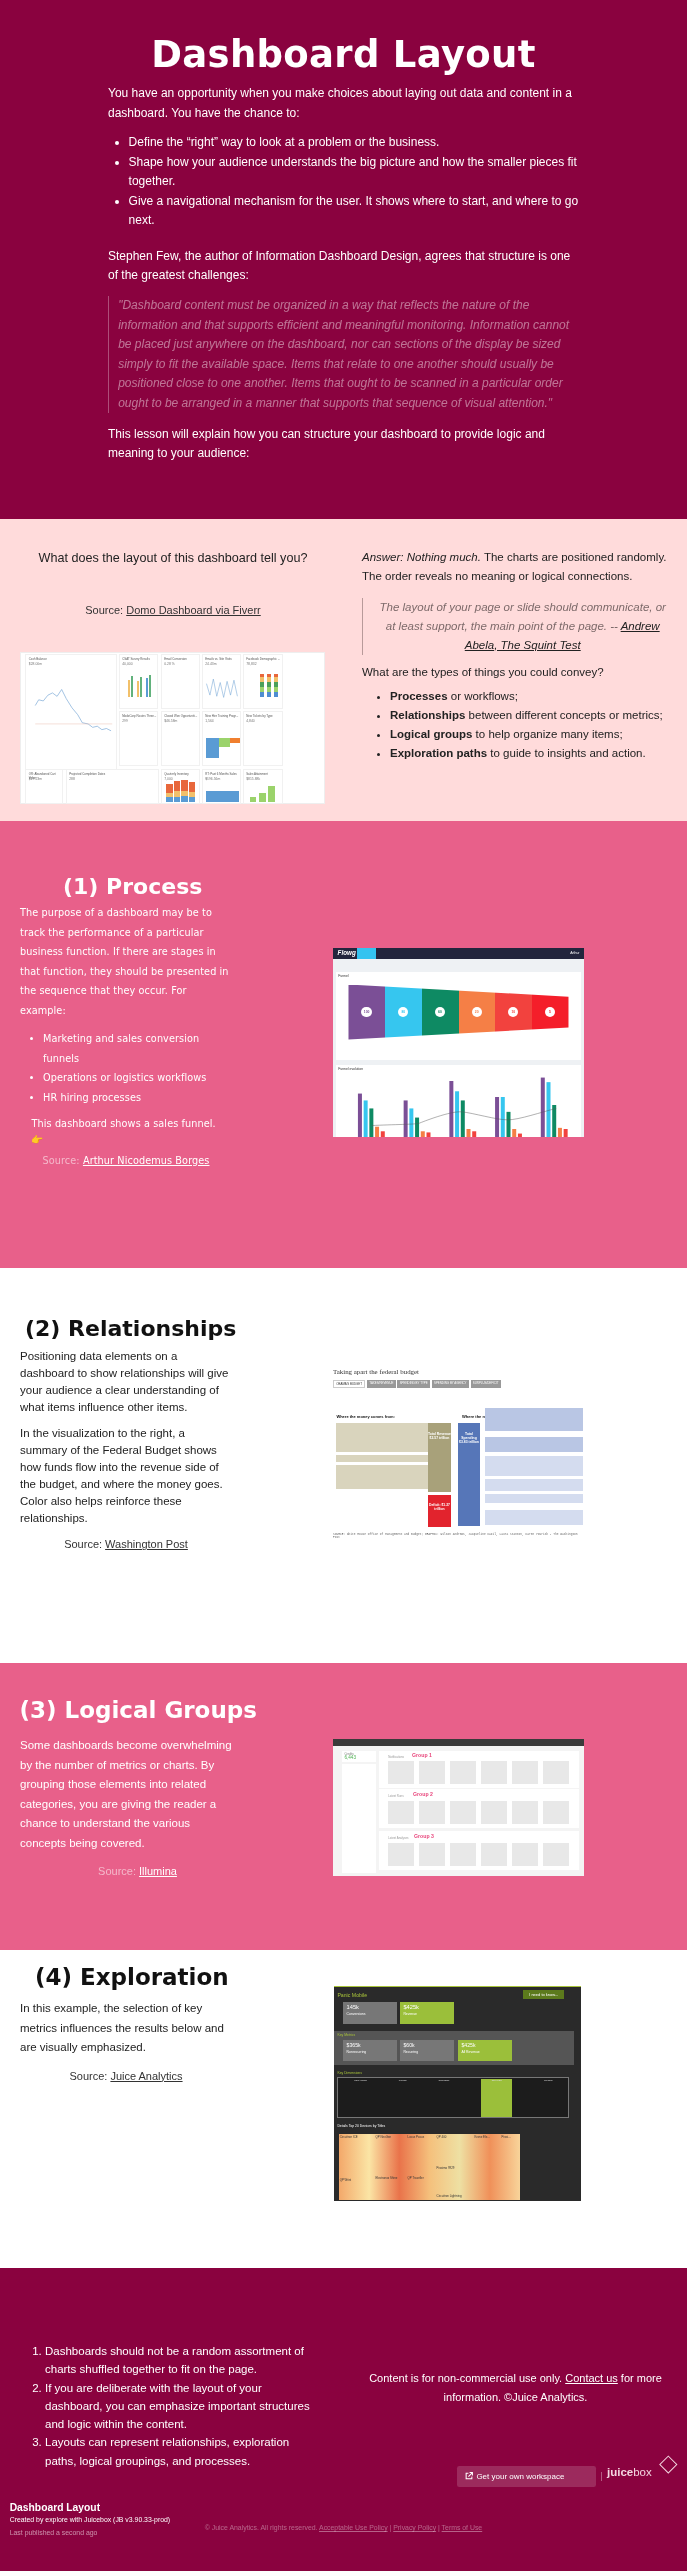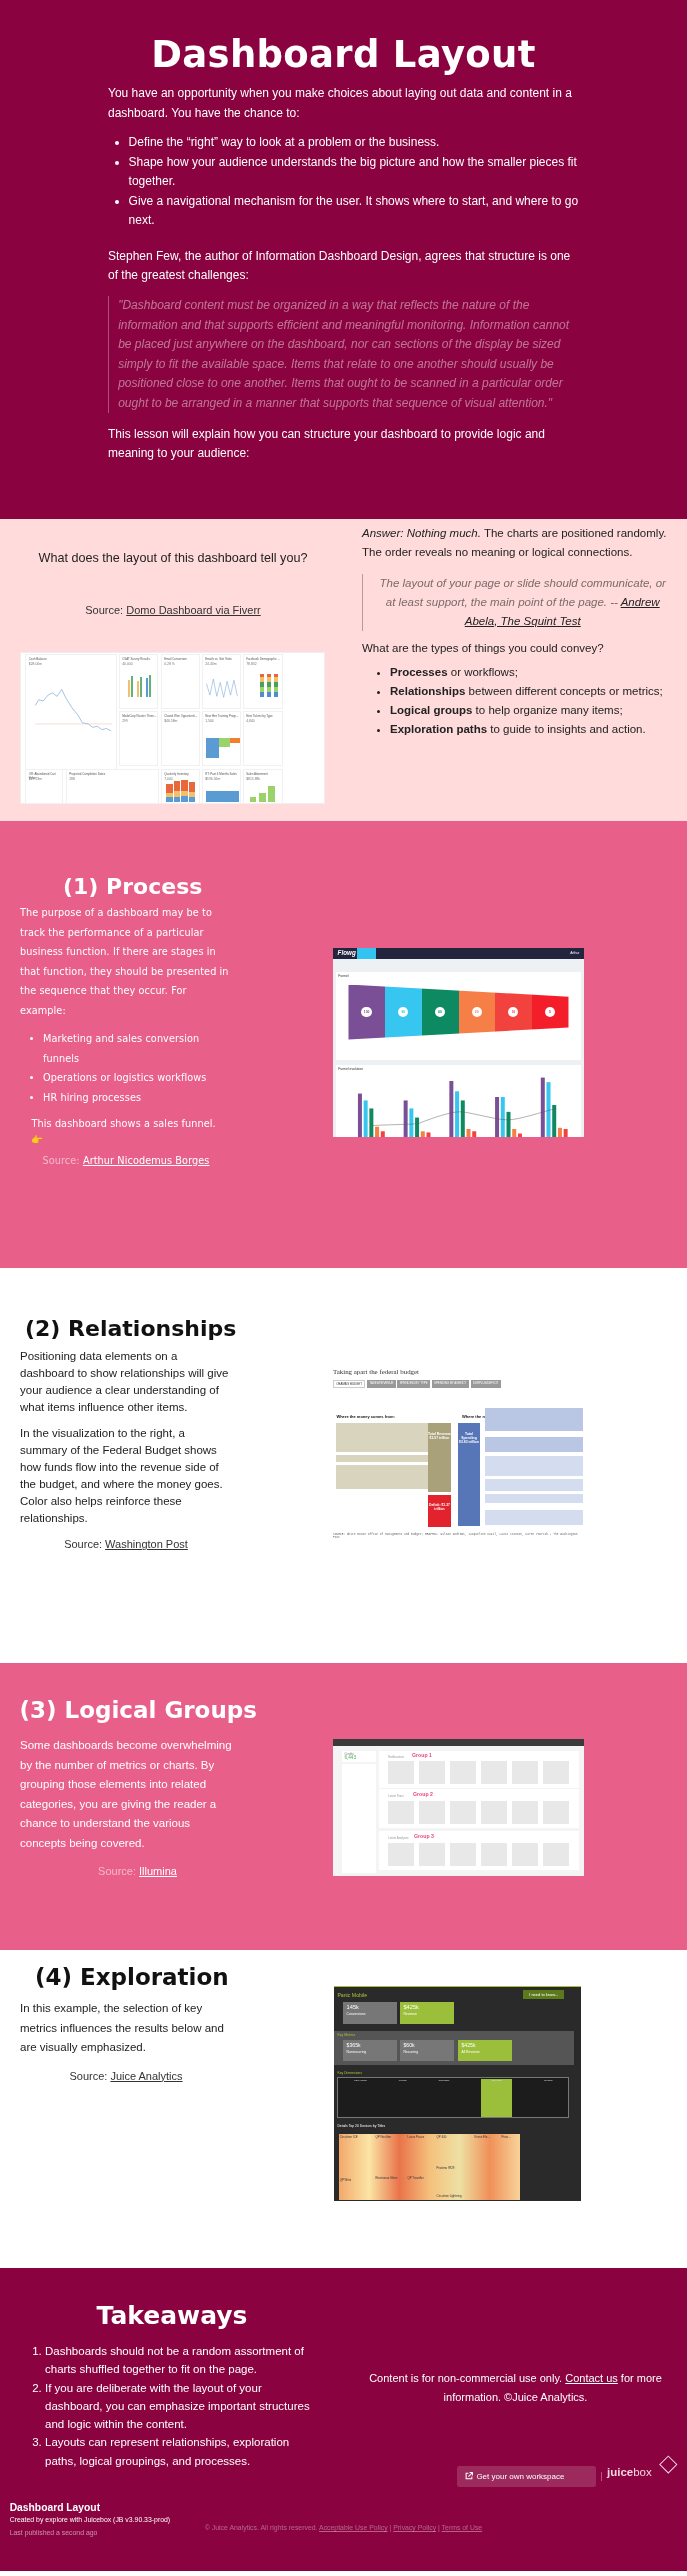--- a/index.html
+++ b/index.html
@@ -16,21 +16,21 @@
   .hero-body li { margin-bottom: 0; }
   .hero-quote { border-left: 1.7px solid rgba(255,255,255,0.3); padding-left: 9.2px; margin: 10.3px 0 11.5px 0; font-style: italic; color: rgba(255,255,255,0.45); line-height: 19.5px; }
 
   
   .question { background: #ffdbdb; height: 302px; }
   .q-left { position: absolute; left: 17px; width: 312px; top: 0; }
   .q-title { position: absolute; top: 31.5px; left: 0; width: 312px; text-align: center; font-size: 12.6px; color: #222; }
   .q-source { position: absolute; top: 85px; left: 0; width: 312px; text-align: center; font-size: 11px; color: #333; }
   .q-source a { text-decoration: underline; }
   .q-image { position: absolute; top: 133px; left: 2.9px; width: 305px; height: 152px; background: #fff; border: 0.6px solid #eee; }
-  .q-right { position: absolute; left: 362px; width: 309px; top: 5px; font-size: 11.5px; color: #222; line-height: 19px; }
+  .q-right { position: absolute; left: 362px; width: 309px; top: 29px; font-size: 11.5px; color: #222; line-height: 19px; }
   .q-right .answer em { font-style: italic; }
   .q-quote { border-left: 1.7px solid #b89a9a; margin: 11.5px 0 8px 0; padding-left: 11.5px; text-align: center; font-style: italic; color: #7d6a6a; line-height: 19px; }
   .q-quote a { color: #222; text-decoration: underline; }
   .q-convey { text-align: left; margin-bottom: 5.7px; }
   .q-list { margin-left: 28px; }
   .q-list b { font-weight: bold; }
 
   
   .tile { position: absolute; background: #fff; border: 0.6px solid #f1f1f1; }
   .tile .tl { font-size: 2.9px; color: #555; position: absolute; left: 2.3px; top: 2.3px; }
@@ -396,21 +396,20 @@
       <span style="position:absolute;left:98px;top:32px;font-size:2.9px;color:#333">Proximo 9929</span>
       <span style="position:absolute;left:1.1px;top:44px;font-size:2.9px;color:#333">QP Wrist</span>
       <span style="position:absolute;left:37px;top:42px;font-size:2.9px;color:#333">Electronox Shine</span>
       <span style="position:absolute;left:69px;top:42px;font-size:2.9px;color:#333">QP Traveller</span>
       <span style="position:absolute;left:98px;top:60px;font-size:2.9px;color:#333">Circuitron Lightning</span>
     </div>
   </div>
 </section>
 
 <section class="sec takeaways">
-  <h2 class="tk-title">Takeaways</h2>
   <ol class="tk-list">
     <li>Dashboards should not be a random assortment of charts shuffled together to fit on the page.</li>
     <li>If you are deliberate with the layout of your dashboard, you can emphasize important structures and logic within the content.</li>
     <li>Layouts can represent relationships, exploration paths, logical groupings, and processes.</li>
   </ol>
   <p class="cw-text">
     <span>Content is for non-commercial use only. </span><a href="#">Contact us</a><span> for more information. ©Juice Analytics.</span>
   </p>
 
   <div class="ft-title">Dashboard Layout</div>

